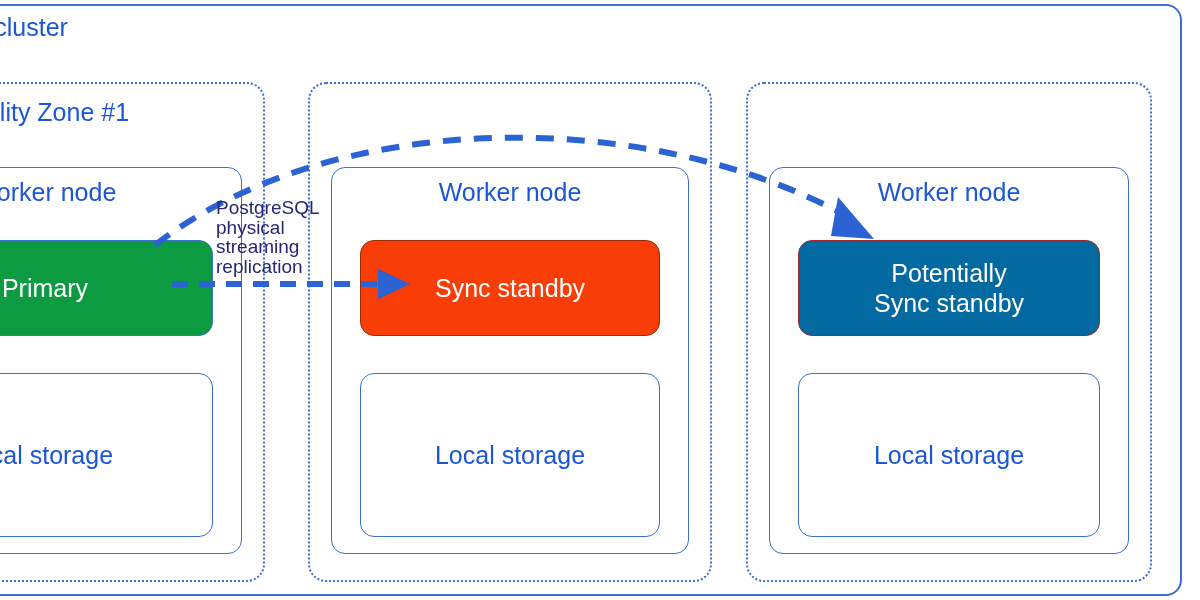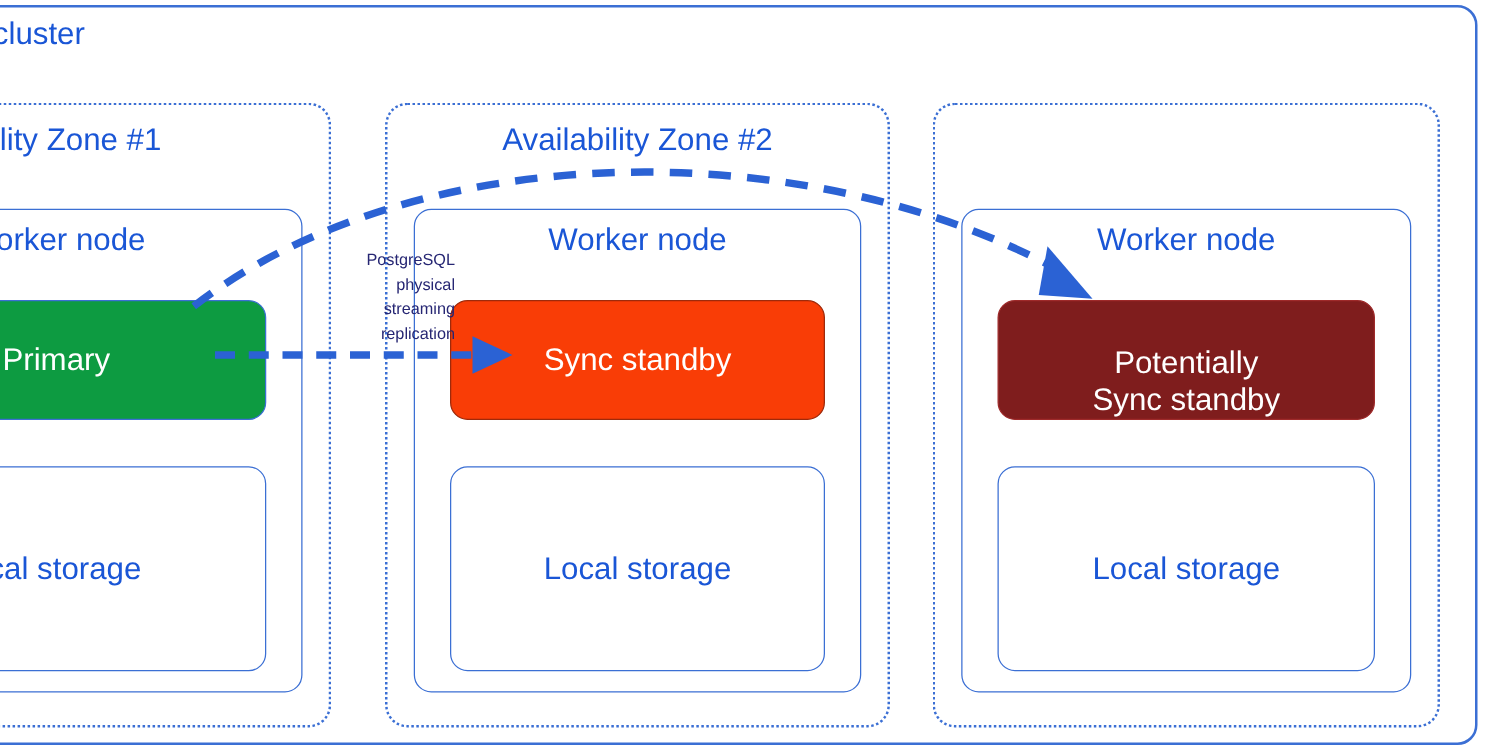--- a/index.html
+++ b/index.html
@@ -89,21 +89,21 @@
     align-items: center;
     justify-content: center;
     text-align: center;
     color: #ffffff;
     font-size: 25px;
     line-height: 30px;
     white-space: pre-line;
   }
   .role-primary  { background: #0d9b41; border: 1.6px solid #3b6fd4; }
   .role-sync     { background: #f93d06; border: 1.8px solid #9e2a0b; }
-  .role-pot      { background: #7f1d1d; border: 1.8px solid #9e2a2a; align-items: flex-end; }
+  .role-pot      { background: #0369a1; border: 1.8px solid #9e2a2a; }
 
   
   .storage-box {
     position: absolute;
     top: 205px;
     left: 28px; right: 28px;
     height: 164px;
     border: 1.6px solid #3b6fd4;
     border-radius: 14px;
     background: #ffffff;
@@ -122,24 +122,24 @@
   #arrow-layer {
     position: absolute;
     left: 0; top: 0;
     width: 1200px; height: 600px;
     pointer-events: none;
   }
 
   
   .repl-label {
     position: absolute;
-    left: 240px; top: 198px;
+    left: 216px; top: 198px;
     width: 124px;
-    text-align: right;
-    font-size: 13px;
+    text-align: left;
+    font-size: 19px;
     line-height: 19.5px;
     color: #262673;
     white-space: pre-line;
   }
 </style>
 </head>
 <body>
 
 <div id="stage">
 
@@ -153,21 +153,20 @@
       <div class="role-box role-primary">
         <span>Primary</span>
       </div>
       <div class="storage-box">
         <span class="storage-label">ocal storage</span>
       </div>
     </div>
   </div>
 
   <div class="zone" id="zone-2">
-    <div class="zone-title">Availability Zone #2</div>
     <div class="worker-node">
       <div class="worker-title">Worker node</div>
       <div class="role-box role-sync">
         <span>Sync standby</span>
       </div>
       <div class="storage-box">
         <span class="storage-label">Local storage</span>
       </div>
     </div>
   </div>

